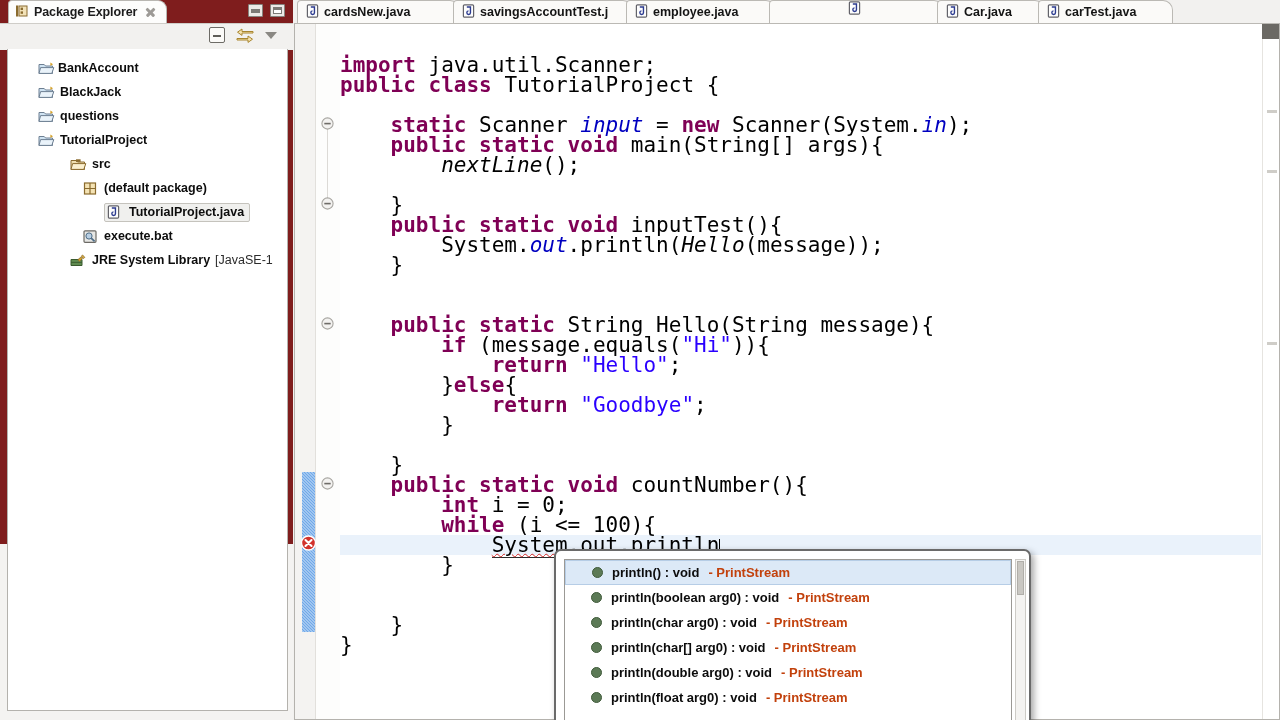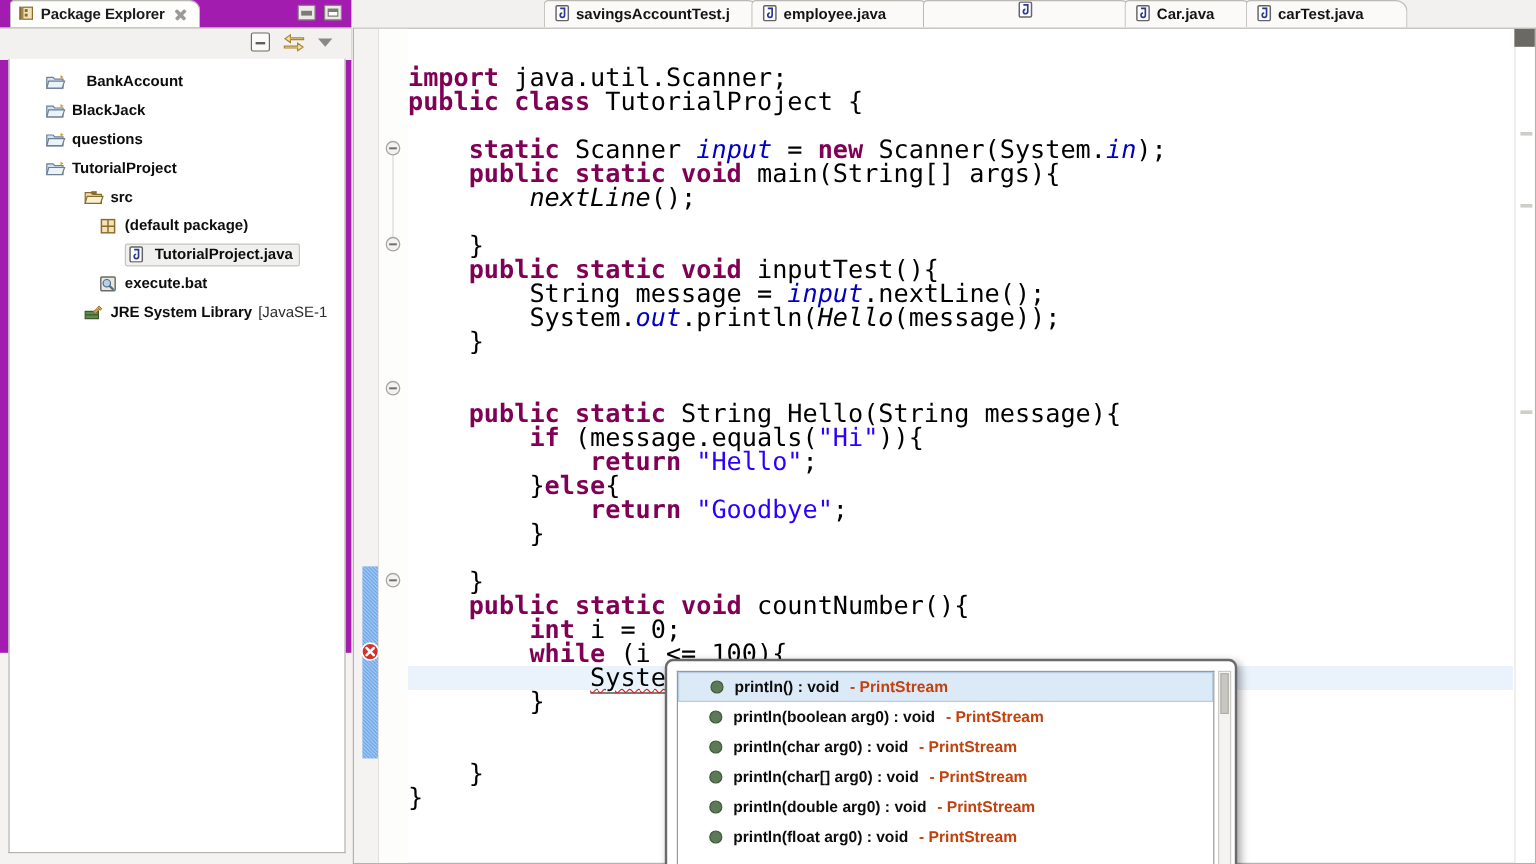--- a/index.html
+++ b/index.html
@@ -7,21 +7,21 @@
   body {
     font-family: "Liberation Sans", sans-serif;
     font-size: 12px;
     background: #ffffff;
     color: #000;
     -webkit-font-smoothing: none;
   }
   #app { position:relative; width:1280px; height:720px; background:#f4f3f1; }
 
   
-  .view-left { position:absolute; left:0; top:0; width:293px; height:544px; background:#a21caf; }
+  .view-left { position:absolute; left:0; top:0; width:293px; height:544px; background:#7f1d1d; }
 
   .vtab-row { position:absolute; left:0; top:0; width:293px; height:23px; }
   .vtab {
     position:absolute; left:8px; top:0; height:23px;
     display:flex; align-items:center; gap:5px;
     padding:0 10px 0 6px;
     background:#fdfdfc;
     border:1px solid #b9b7b2; border-bottom:none;
     border-radius:4px 9px 0 0;
     font-weight:bold; font-size:12.5px; color:#1b1b1b;
@@ -184,21 +184,21 @@
             <path d="M2 11.5 H13 L13 9 L17.5 12.2 L13 15.4 L13 13 H2 Z" fill="#f6e3ae" stroke="#a9862f" stroke-width="1"></path>
           </svg>
         </div>
         <div class="ico-menu"></div>
       </div>
     </div>
 
     <div class="tree-panel">
       <div class="tree" id="tree-root">
           <div class="trow ind1">
-            <div class="" style="display: flex; align-items: center; gap: 17px; justify-content: center;">
+            <div class="" style="display: flex; align-items: center; gap: 3px; justify-content: center;">
               <span class="ic"><svg width="17" height="15" viewBox="0 0 17 15">
                   <path d="M1 3.5 L6.2 3.5 L7.6 5 L14.5 5 L14.5 12.5 L1 12.5 Z" fill="#cfe3f2" stroke="#6d7f92" stroke-width="1"></path>
                   <path d="M2.6 6.6 L15.8 6.6 L13.8 12.4 L1 12.4 Z" fill="#eaf3fa" stroke="#6d7f92" stroke-width="1"></path>
                   <path d="M12.4 1.6 l2.6 1.6 -2.6 1.7 z" fill="#d4a129"></path>
                 </svg></span>
               <span class="lbl">BankAccount</span>
             </div>
           </div>
           <div class="trow ind1">
             <div class="" style="display: flex; align-items: center; gap: 5px;">
@@ -280,20 +280,27 @@
               <span class="lbl-dim"> [JavaSE-1</span>
             </div>
           </div>
         </div>
     </div>
   </div>
 
   <div class="editor-area">
 
     <div class="etab-row" id="etab-row">
+        <div class="etab" style="left: 4px; width: 163px;">
+          <span><svg class="jico" width="14" height="15" viewBox="0 0 14 15">
+              <rect x="1.5" y="0.8" width="11" height="13.4" rx="1.2" fill="#fdfdfd" stroke="#63636a" stroke-width="1.3"></rect>
+              <path d="M5.2 3.2 h3.9 v6.1 a1.95 1.95 0 1 1 -2.1 -1.95" fill="none" stroke="#2b3a8f" stroke-width="1.5"></path>
+            </svg></span>
+          <span>cardsNew.java</span>
+        </div>
         <div class="etab" style="left: 160px; width: 180px;">
           <span><svg class="jico" width="14" height="15" viewBox="0 0 14 15">
               <rect x="1.5" y="0.8" width="11" height="13.4" rx="1.2" fill="#fdfdfd" stroke="#63636a" stroke-width="1.3"></rect>
               <path d="M5.2 3.2 h3.9 v6.1 a1.95 1.95 0 1 1 -2.1 -1.95" fill="none" stroke="#2b3a8f" stroke-width="1.5"></path>
             </svg></span>
           <span>savingsAccountTest.j</span>
         </div>
         <div class="etab" style="left: 333px; width: 150px;">
           <span><svg class="jico" width="14" height="15" viewBox="0 0 14 15">
               <rect x="1.5" y="0.8" width="11" height="13.4" rx="1.2" fill="#fdfdfd" stroke="#63636a" stroke-width="1.3"></rect>
@@ -367,21 +374,20 @@
       <div class="code" id="code-root">
           <div class="cl"><span class="kw">import </span><span class="pl">java.util.Scanner;</span></div>
           <div class="cl"><span class="kw">public class </span><span class="pl">TutorialProject {</span></div>
           <div class="cl"></div>
           <div class="cl">&nbsp;&nbsp;&nbsp;&nbsp;<span class="kw">static </span><span class="pl">Scanner </span><span class="fld">input</span><span class="pl"> = </span><span class="kw">new </span><span class="pl">Scanner(System.</span><span class="fld">in</span><span class="pl">);</span></div>
           <div class="cl">&nbsp;&nbsp;&nbsp;&nbsp;<span class="kw">public static void </span><span class="pl">main(String[] args){</span></div>
           <div class="cl">&nbsp;&nbsp;&nbsp;&nbsp;&nbsp;&nbsp;&nbsp;&nbsp;<span class="mth">nextLine</span><span class="pl">();</span></div>
           <div class="cl"></div>
           <div class="cl">&nbsp;&nbsp;&nbsp;&nbsp;<span class="pl">}</span></div>
           <div class="cl">&nbsp;&nbsp;&nbsp;&nbsp;<span class="kw">public static void </span><span class="pl">inputTest(){</span></div>
-          <div class="cl">&nbsp;&nbsp;&nbsp;&nbsp;&nbsp;&nbsp;&nbsp;&nbsp;<span class="pl">String message = </span><span class="fld">input</span><span class="pl">.nextLine();</span></div>
           <div class="cl">&nbsp;&nbsp;&nbsp;&nbsp;&nbsp;&nbsp;&nbsp;&nbsp;<span class="pl">System.</span><span class="fld">out</span><span class="pl">.println(</span><span class="mth">Hello</span><span class="pl">(message));</span></div>
           <div class="cl">&nbsp;&nbsp;&nbsp;&nbsp;<span class="pl">}</span></div>
           <div class="cl"></div>
           <div class="cl"></div>
           <div class="cl">&nbsp;&nbsp;&nbsp;&nbsp;<span class="kw">public static </span><span class="pl">String Hello(String message){</span></div>
           <div class="cl">&nbsp;&nbsp;&nbsp;&nbsp;&nbsp;&nbsp;&nbsp;&nbsp;<span class="kw">if </span><span class="pl">(message.equals(</span><span class="str">"Hi"</span><span class="pl">)){</span></div>
           <div class="cl">&nbsp;&nbsp;&nbsp;&nbsp;&nbsp;&nbsp;&nbsp;&nbsp;&nbsp;&nbsp;&nbsp;&nbsp;<span class="kw">return </span><span class="str">"Hello"</span><span class="pl">;</span></div>
           <div class="cl">&nbsp;&nbsp;&nbsp;&nbsp;&nbsp;&nbsp;&nbsp;&nbsp;<span class="pl">}</span><span class="kw">else</span><span class="pl">{</span></div>
           <div class="cl">&nbsp;&nbsp;&nbsp;&nbsp;&nbsp;&nbsp;&nbsp;&nbsp;&nbsp;&nbsp;&nbsp;&nbsp;<span class="kw">return </span><span class="str">"Goodbye"</span><span class="pl">;</span></div>
           <div class="cl">&nbsp;&nbsp;&nbsp;&nbsp;&nbsp;&nbsp;&nbsp;&nbsp;<span class="pl">}</span></div>

